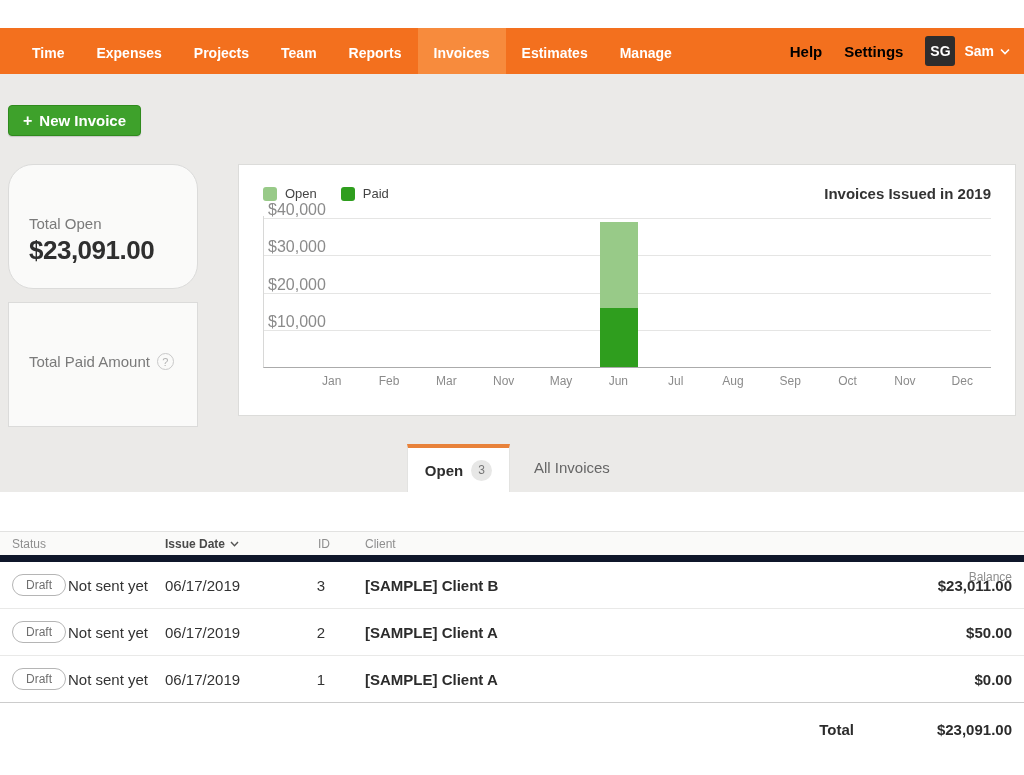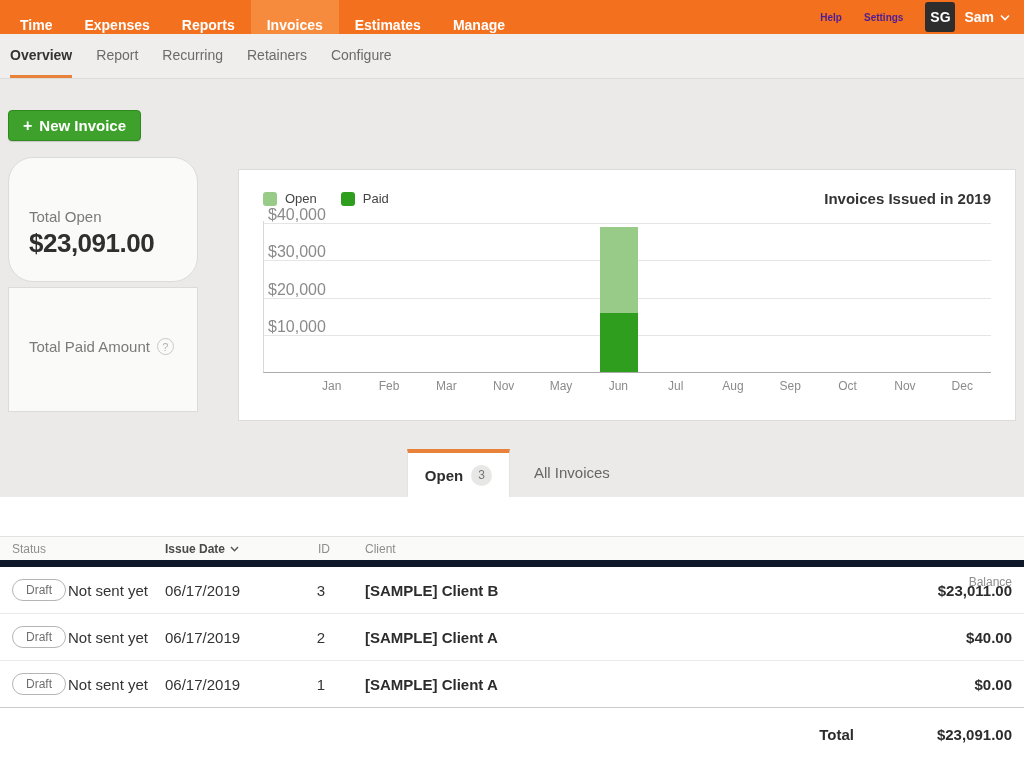--- a/index.html
+++ b/index.html
@@ -1,45 +1,45 @@
 <!DOCTYPE html>
 <html><head>
 <meta charset="utf-8">
 <style>
   * { margin:0; padding:0; box-sizing:border-box; }
   body { font-family:"Liberation Sans", sans-serif; background:#fff; }
   #app { position:relative; width:1024px; height:775px; overflow:hidden; background:#fff; }
 
   
-  .topnav { height:34px; background:#f3701e; display:flex; align-items:stretch; padding-left:4px; }
+  .topnav { height:46px; background:#f3701e; display:flex; align-items:stretch; padding-left:16px;margin-top:28px; }
   .topnav-item { line-height:50px; padding:0 16px; color:#fff; font-size:14px; font-weight:bold; cursor:pointer; white-space:nowrap; }
   .topnav-item.active { background:#f78b3d; }
   .topnav-right { margin-left:auto; display:flex; align-items:center; padding-right:14px; }
-  .topnav-link { color:#4c1d95; font-size:10px; font-weight:bold; margin-right:22px; cursor:pointer; }
+  .topnav-link { color:#000000; font-size:15px; font-weight:bold; margin-right:22px; cursor:pointer; }
   .avatar { width:30px; height:30px; background:#2d2d2d; color:#fff; border-radius:3px; font-size:14px; font-weight:bold; display:flex; align-items:center; justify-content:center; margin-right:9px; }
   .user-menu { display:flex; align-items:center; color:#fff; font-size:14px; font-weight:bold; cursor:pointer; }
   .user-menu svg { margin-left:6px; }
 
   
   .subnav { height:45px; background:#efeeec; border-bottom:1px solid #dcdcda; display:flex; align-items:stretch; padding-left:10px; }
   .subnav-item { font-size:14px; color:#6b6b6b; margin-right:24px; line-height:42px; border-bottom:3px solid transparent; cursor:pointer; }
   .subnav-item.active { color:#333; font-weight:bold; border-bottom-color:#e8823a; }
 
   
   .content { position:relative; height:418px; background:#ebeae8; }
   .btn-new { position:absolute; left:8px; top:31px; height:31px; padding:0 14px; background:#3ea12b; border:1px solid #2f8a1d; border-radius:4px; color:#fff; font-size:15px; font-weight:bold; display:flex; align-items:center; cursor:pointer; box-shadow:0 1px 1px rgba(0,0,0,0.15); }
   .btn-new .plus { margin-right:7px; font-size:16px; }
   .searchbox { position:absolute; right:11px; top:30px; width:286px; height:33px; background:#fff; border:1px solid #c3c3c3; border-radius:3px; display:flex; align-items:center; padding:0 10px; }
   .searchbox input { border:none; outline:none; background:transparent; font-family:"Liberation Sans", sans-serif; font-size:15px; color:#444; width:100%; margin-left:8px; }
   .searchbox input::placeholder { color:#a5a5a5; }
 
   
   .card { position:absolute; left:8px; width:190px; height:125px; background:#fafaf9; border:1px solid #dbdbda; padding:50px 0 0 20px; }
-  .card.open-card { top:78px;border-radius:25px; }
-  .card.paid-card { top:208px;text-align:right; }
+  .card.open-card { top:90px;border-radius:25px; }
+  .card.paid-card { top:228px;text-align:right; }
   .card-label-row { display:flex; align-items:center; }
   .card-label { font-size:15px; color:#7a7a7a; }
   .help-icon { width:17px; height:17px; border:1px solid #c9c9c9; border-radius:50%; color:#b3b3b3; font-size:11px; display:flex; align-items:center; justify-content:center; margin-left:7px; cursor:pointer; }
   .card-value { font-size:26px; font-weight:bold; color:#2f2f2f; letter-spacing:-0.5px; margin-top:3px; }
 
   
   .chart-card { position:absolute; left:238px; top:90px; width:778px; height:252px; background:#fff; border:1px solid #dcdcda; padding:20px 24px 0 24px; }
   .chart-header { display:flex; justify-content:space-between; align-items:center; }
   .legend { display:flex; align-items:center; }
   .legend-entry { display:flex; align-items:center; margin-right:24px; }
@@ -85,44 +85,39 @@
   .total-value { right:12px; }
 </style>
 </head>
 <body>
 
 <div id="app">
 
   <div class="topnav">
     <span class="topnav-item">Time</span>
     <span class="topnav-item">Expenses</span>
+    <span class="topnav-item">Projects</span>
+    <span class="topnav-item">Team</span>
     <span class="topnav-item">Reports</span>
     <span class="topnav-item active">Invoices</span>
     <span class="topnav-item">Estimates</span>
     <span class="topnav-item">Manage</span>
     <div class="topnav-right">
       <span class="topnav-link">Help</span>
       <span class="topnav-link">Settings</span>
       <span class="avatar">SG</span>
       <span class="user-menu">
         <span>Sam</span>
         <svg width="10" height="7" viewBox="0 0 10 7">
             <polyline points="1,1.5 5,5.5 9,1.5" fill="none" stroke="#fff" stroke-width="1.6"></polyline>
           </svg>
       </span>
     </div>
   </div>
 
-  <div class="subnav">
-    <span class="subnav-item active">Overview</span>
-    <span class="subnav-item">Report</span>
-    <span class="subnav-item">Recurring</span>
-    <span class="subnav-item">Retainers</span>
-    <span class="subnav-item">Configure</span>
-  </div>
 
   <div class="content">
 
     <button class="btn-new">
       <span class="plus">+</span>
       <span>New Invoice</span>
     </button>
 
 
     <div class="card open-card">
@@ -210,21 +205,21 @@
       <span class="cell-id">3</span>
       <span class="cell-client">[SAMPLE] Client B</span>
       <span class="cell-balance">$23,011.00</span>
     </div>
     <div class="trow">
       <span class="pill">Draft</span>
       <span class="cell-note">Not sent yet</span>
       <span class="cell-date">06/17/2019</span>
       <span class="cell-id">2</span>
       <span class="cell-client">[SAMPLE] Client A</span>
-      <span class="cell-balance">$40.00</span>
+      <span class="cell-balance">$50.00</span>
     </div>
     <div class="trow last">
       <span class="pill">Draft</span>
       <span class="cell-note">Not sent yet</span>
       <span class="cell-date">06/17/2019</span>
       <span class="cell-id">1</span>
       <span class="cell-client">[SAMPLE] Client A</span>
       <span class="cell-balance">$0.00</span>
     </div>
 

